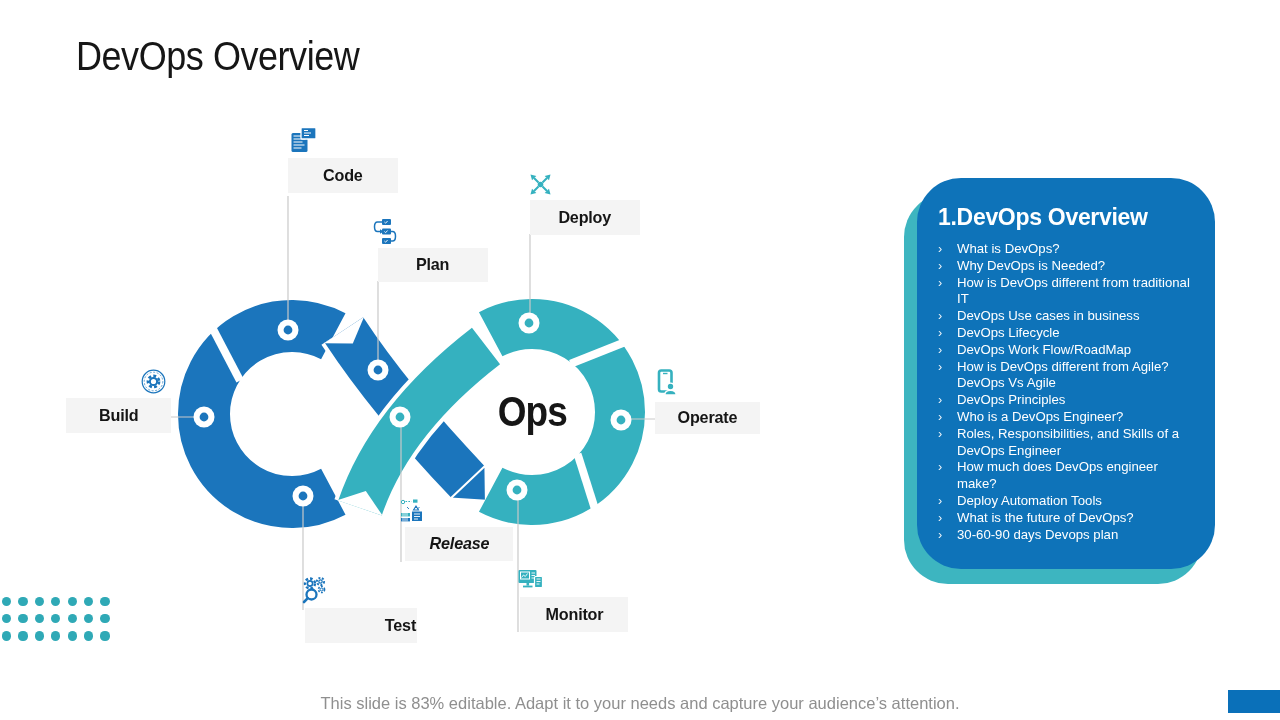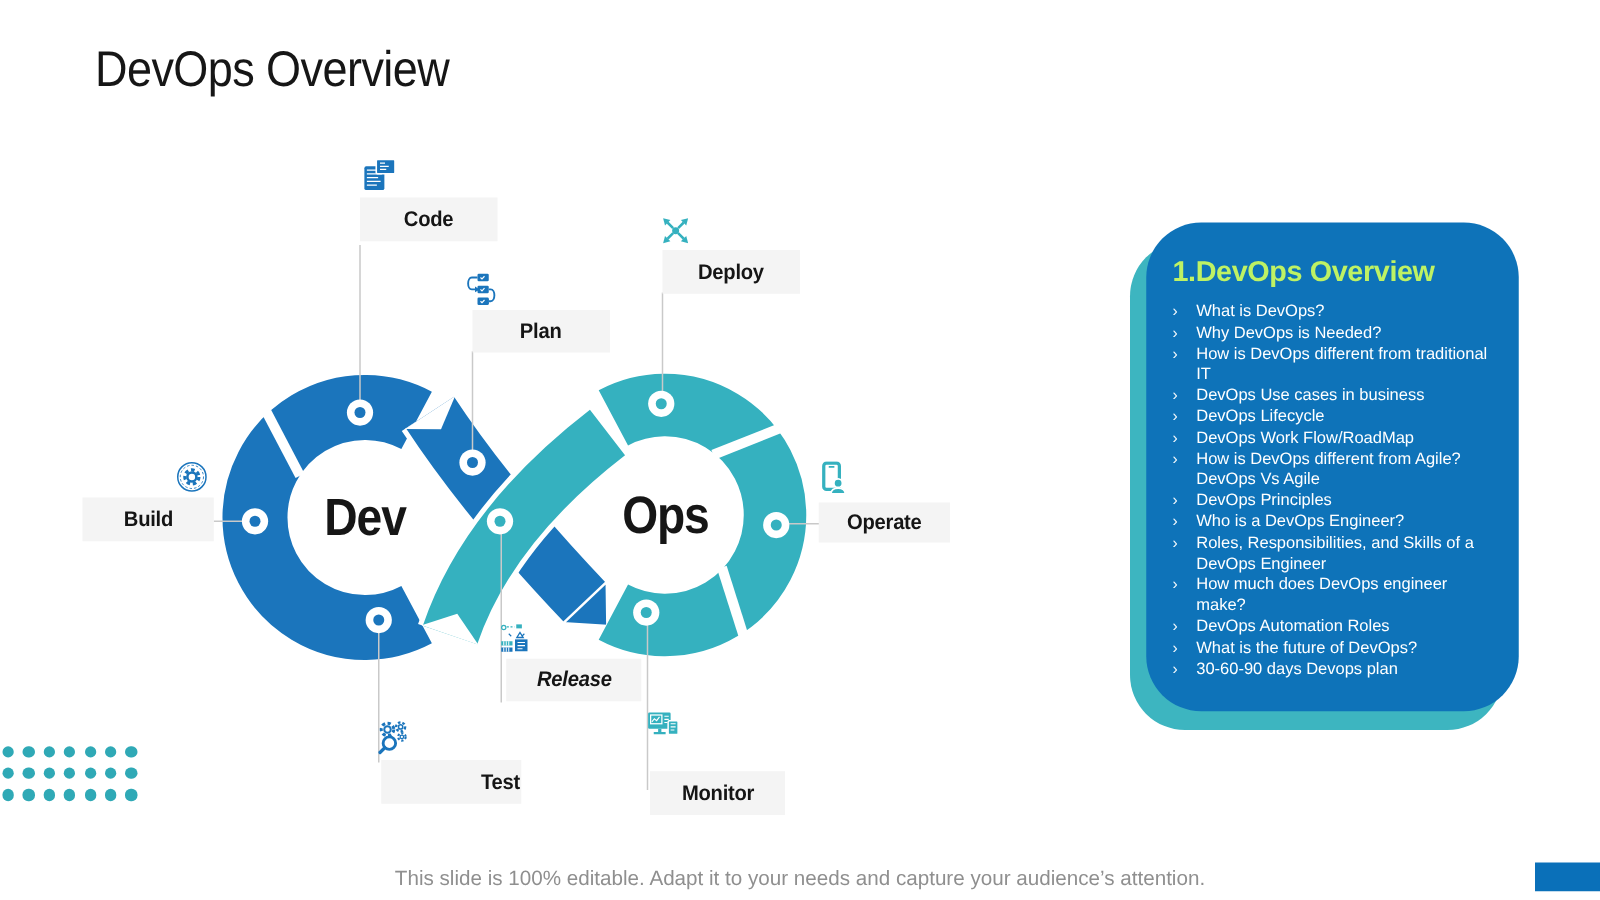--- a/index.html
+++ b/index.html
@@ -27,41 +27,41 @@
     background:var(--label-bg);color:#151515;font-weight:bold;font-size:17px;
   }
   .stage span{display:inline-block;transform:scaleX(.95);letter-spacing:-.2px;}
   .st-code{left:288px;top:158px;width:110px;height:35px;}
   .st-plan{left:378px;top:248px;width:110px;height:34px;}
   .st-deploy{left:530px;top:200px;width:110px;height:35px;}
   .st-build{left:66px;top:398px;width:105px;height:35px;}
   .st-operate{left:655px;top:402px;width:105px;height:32px;}
   .st-release{left:405px;top:527px;width:108px;height:34px;font-style:italic;}
   .st-test{left:305px;top:608px;width:112px;height:35px;justify-content:flex-end;}
-  .st-monitor{left:520px;top:597px;width:108px;height:35px;margin-top:20px;}
+  .st-monitor{left:520px;top:597px;width:108px;height:35px;}
   .icon{position:absolute;line-height:0;}
   .ic-code{left:290px;top:126px;}
   .ic-plan{left:371px;top:218px;}
   .ic-deploy{left:527px;top:171px;}
   .ic-build{left:140px;top:368px;}
   .ic-operate{left:652px;top:369px;}
   .ic-release{left:399px;top:497px;}
   .ic-test{left:301px;top:576px;}
   .ic-monitor{left:517px;top:567px;}
   
   .panel-shadow{
     position:absolute;left:904px;top:193px;width:298px;height:391px;
     border-radius:44px;background:var(--panel-teal);
   }
   .panel{
     position:absolute;left:917px;top:178px;width:298px;height:391px;
     border-radius:44px;background:var(--panel-blue);color:#fff;
   }
   .panel h2{
-    margin:26px 18px 10px 21px;font-size:23px;font-weight:bold;color:#bef264;
+    margin:26px 18px 10px 21px;font-size:23px;font-weight:bold;color:#ffffff;
     letter-spacing:-.3px;
   }
   .panel ul{list-style:none;margin:0;padding:0 14px 0 21px;}
   .topic{display:flex;font-size:13.2px;line-height:16.8px;color:#fff;}
   .topic .bl{width:11px;flex:0 0 11px;margin-right:8px;font-size:12.5px;opacity:.95;}
   
   .footer{
     position:absolute;left:0;top:694px;width:100%;text-align:center;
     font-size:16.5px;color:var(--footer);
   }
@@ -148,21 +148,20 @@
     <g>
         <circle cx="621" cy="320" r="10.5" fill="#fff"></circle>
         <circle cx="621" cy="320" r="4.4" style="fill:var(--teal)"></circle>
       </g>
     <g>
         <circle cx="517" cy="390" r="10.5" fill="#fff"></circle>
         <circle cx="517" cy="390" r="4.4" style="fill:var(--teal)"></circle>
       </g>
   </svg>
 
-  <div class="devops-word dev"><span>Dev</span></div>
   <div class="devops-word ops"><span>Ops</span></div>
 
   <div class="icon ic-code">
     <svg width="28" height="28" viewBox="0 0 28 28">
       <rect x="1.5" y="7" width="16" height="19" rx="1.5" style="fill:var(--blue)"></rect>
       <path d="M3.5 10h10M3.5 13h12M3.5 16h9M3.5 19h11M3.5 22h8" stroke="#fff" stroke-width="1" fill="none"></path>
       <rect x="11" y="1.5" width="15" height="11.5" rx="1" style="fill:var(--blue)" stroke="#fff" stroke-width="1.3"></rect>
       <path d="M14 4.5h4M14 7h7M14 9.5h5" stroke="#fff" stroke-width="1" fill="none"></path>
     </svg>
   </div>
@@ -312,34 +311,34 @@
       <li class="topic">
           <span class="bl">›</span>
           <span>Roles, Responsibilities, and Skills of a DevOps Engineer</span>
         </li>
       <li class="topic">
           <span class="bl">›</span>
           <span>How much does DevOps engineer make?</span>
         </li>
       <li class="topic">
           <span class="bl">›</span>
-          <span>DevOps Automation Roles</span>
+          <span>Deploy Automation Tools</span>
         </li>
       <li class="topic">
           <span class="bl">›</span>
           <span>What is the future of DevOps?</span>
         </li>
       <li class="topic">
           <span class="bl">›</span>
           <span>30-60-90 days Devops plan</span>
         </li>
     </ul>
   </div>
 
-  <div class="footer">This slide is 100% editable. Adapt it to your needs and capture your audience’s attention.</div>
+  <div class="footer">This slide is 83% editable. Adapt it to your needs and capture your audience’s attention.</div>
   <div class="accent-bar"></div>
   <div class="dot-grid">
       <div class="dot"></div>
       <div class="dot"></div>
       <div class="dot"></div>
       <div class="dot"></div>
       <div class="dot"></div>
       <div class="dot"></div>
       <div class="dot"></div>
       <div class="dot"></div>

